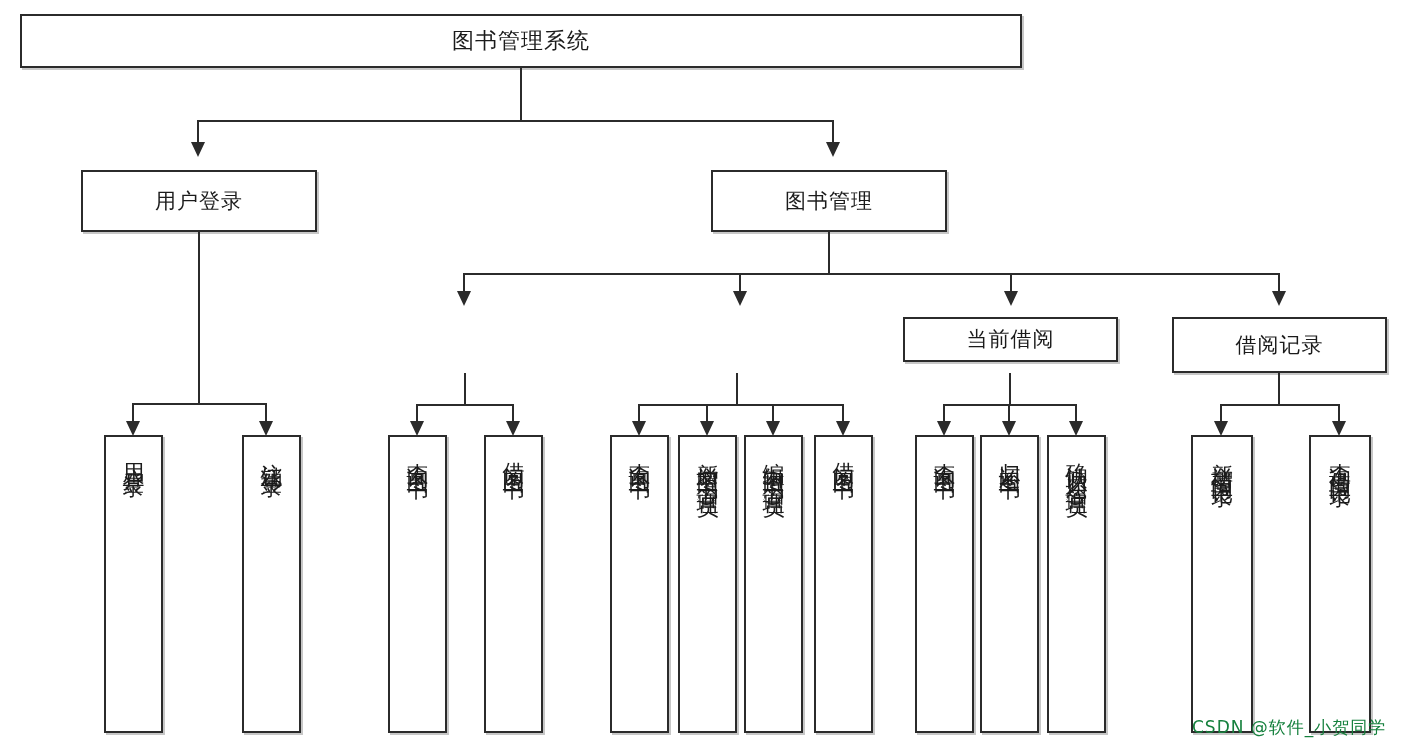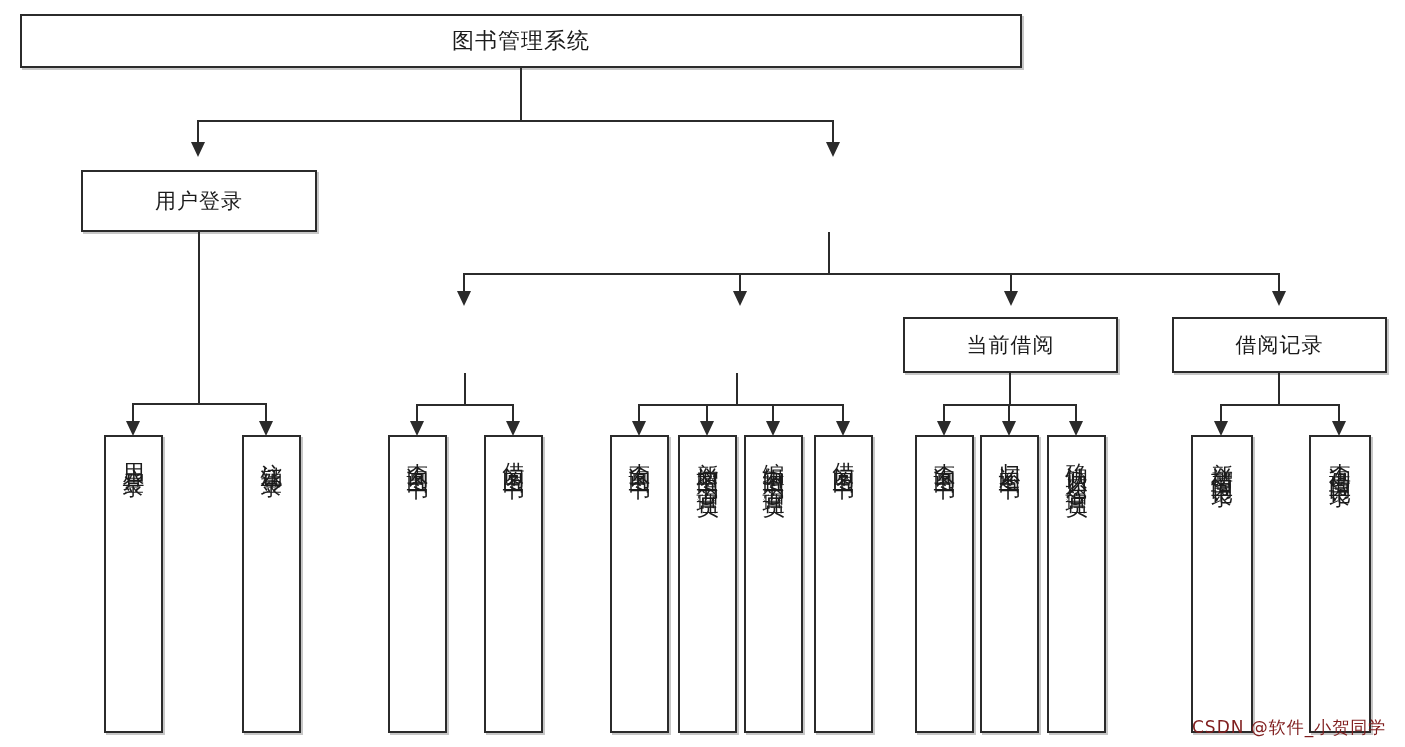--- a/index.html
+++ b/index.html
@@ -57,21 +57,21 @@
     width:0;height:0;
     border-left:7px solid transparent;
     border-right:7px solid transparent;
     border-top:15px solid #2b2b2b;
   }
 
   
   .watermark{
     position:absolute;
     font-size:17px;
-    color:#7f1d1d;
+    color:#15803d;
     letter-spacing:1px;
     white-space:nowrap;
     pointer-events:none;
   }
 </style>
 </head>
 <body>
 
 <div id="canvas">
 
@@ -83,20 +83,23 @@
   <div class="hline" style="left:197px;top:120px;width:637px;"></div>
   <div class="vline" style="left:197px;top:120px;height:22px;"></div>
   <div class="vline" style="left:832px;top:120px;height:22px;"></div>
   <div class="arrow" style="left:191px;top:142px;"></div>
   <div class="arrow" style="left:826px;top:142px;"></div>
 
   <div class="node branch" style="left:81px;top:170px;width:236px;height:62px;">
     <span class="label">用户登录</span>
   </div>
 
+  <div class="node branch" style="left:711px;top:170px;width:236px;height:62px;">
+    <span class="label">图书管理</span>
+  </div>
 
   <div class="vline" style="left:198px;top:232px;height:172px;"></div>
   <div class="hline" style="left:132px;top:403px;width:134px;"></div>
   <div class="vline" style="left:132px;top:403px;height:18px;"></div>
   <div class="vline" style="left:265px;top:403px;height:18px;"></div>
   <div class="arrow" style="left:126px;top:421px;"></div>
   <div class="arrow" style="left:259px;top:421px;"></div>
 
   <div class="vline" style="left:828px;top:232px;height:42px;"></div>
   <div class="hline" style="left:463px;top:273px;width:817px;"></div>
@@ -104,21 +107,21 @@
   <div class="vline" style="left:739px;top:273px;height:18px;"></div>
   <div class="vline" style="left:1010px;top:273px;height:18px;"></div>
   <div class="vline" style="left:1278px;top:273px;height:18px;"></div>
   <div class="arrow" style="left:457px;top:291px;"></div>
   <div class="arrow" style="left:733px;top:291px;"></div>
   <div class="arrow" style="left:1004px;top:291px;"></div>
   <div class="arrow" style="left:1272px;top:291px;"></div>
 
 
 
-  <div class="node branch" style="left:903px;top:317px;width:215px;height:56px;">
+  <div class="node branch" style="left:903px;top:317px;width:215px;height:45px;">
     <span class="label">当前借阅</span>
   </div>
 
   <div class="node branch" style="left:1172px;top:317px;width:215px;height:56px;">
     <span class="label">借阅记录</span>
   </div>
 
   <div class="vline" style="left:464px;top:373px;height:32px;"></div>
   <div class="hline" style="left:416px;top:404px;width:98px;"></div>
   <div class="vline" style="left:416px;top:404px;height:17px;"></div>

